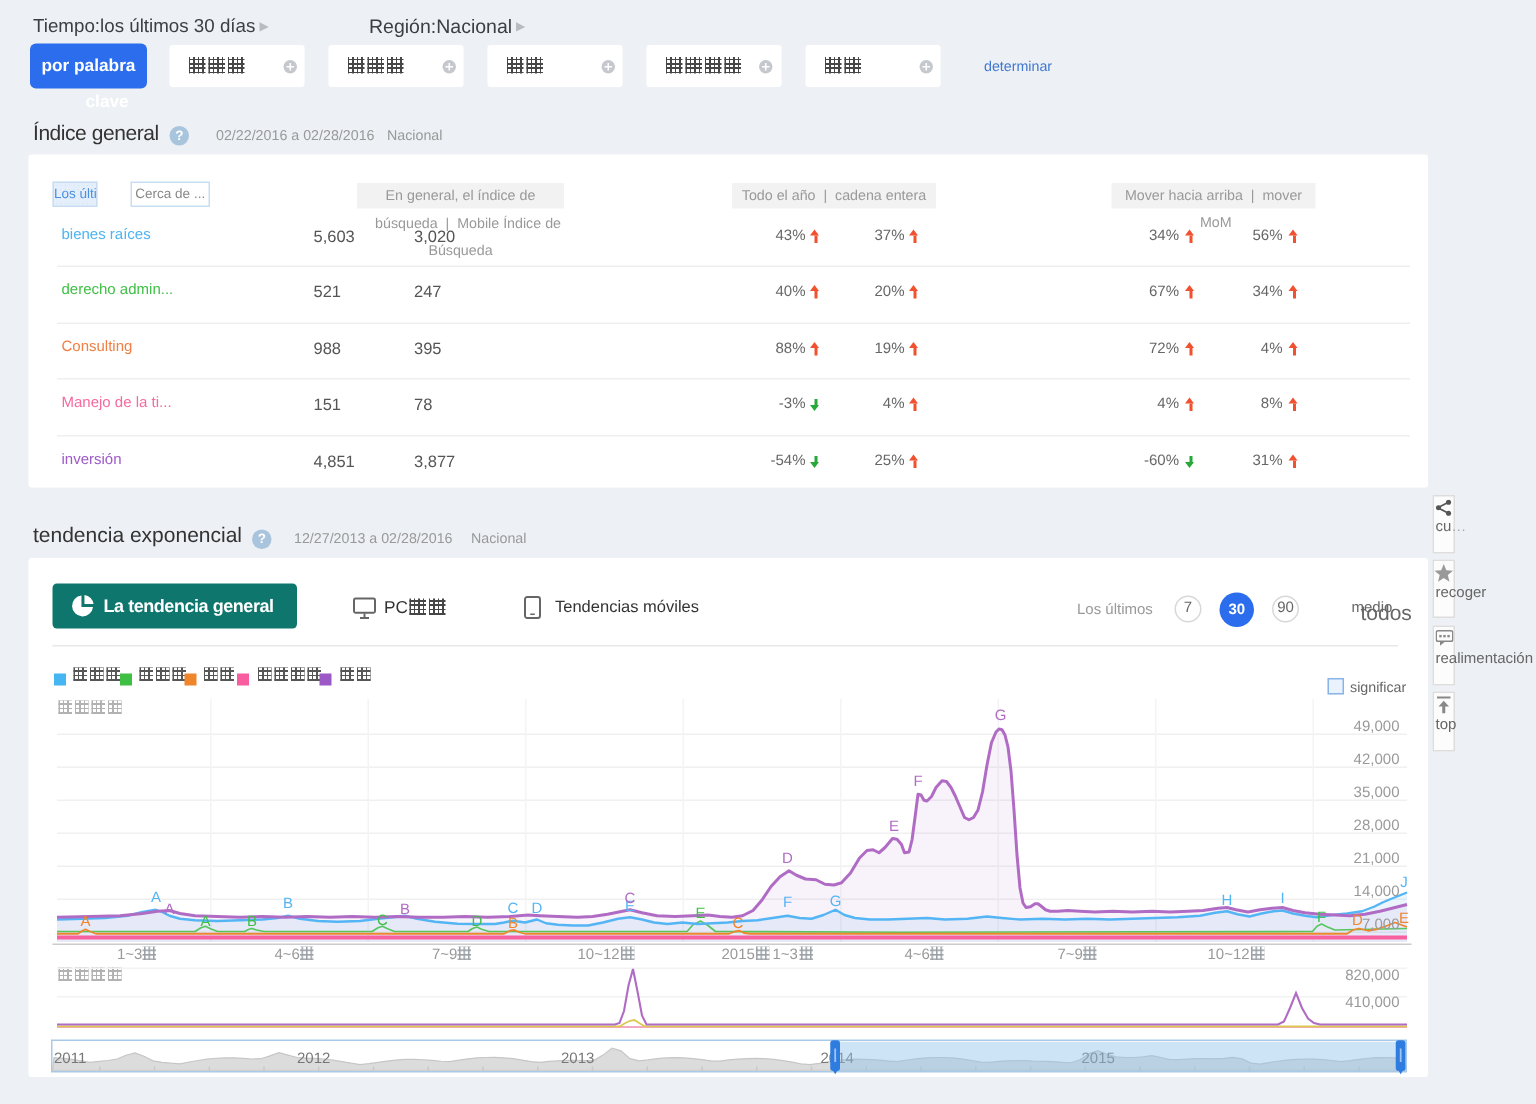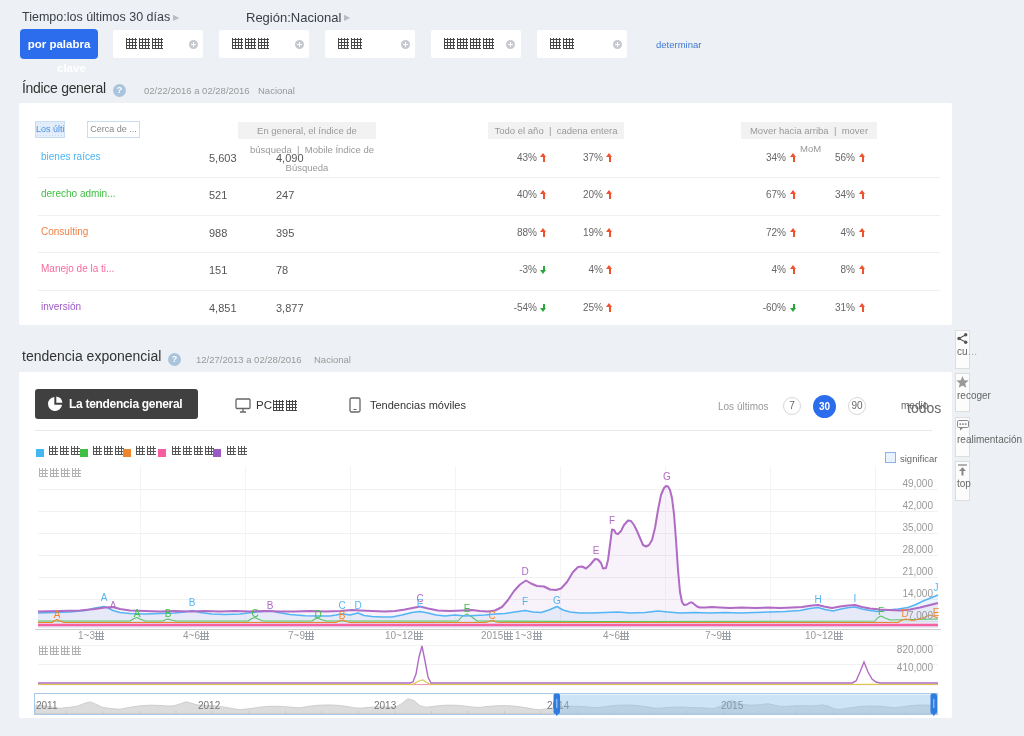--- a/index.html
+++ b/index.html
@@ -54,21 +54,21 @@
 <div class="abs" style="left:41px;top:151px;font-size:10px;color:#4db4f0">bienes raíces</div>
 <div class="abs" style="left:41px;top:188px;font-size:10px;color:#3fbf44">derecho admin...</div>
 <div class="abs" style="left:41px;top:226px;font-size:10px;color:#f08044">Consulting</div>
 <div class="abs" style="left:41px;top:263px;font-size:10px;color:#f76a9e">Manejo de la ti...</div>
 <div class="abs" style="left:41px;top:301px;font-size:10px;color:#9e5ac8">inversión</div>
 <div class="sep" style="top:177px"></div>
 <div class="sep" style="top:215px"></div>
 <div class="sep" style="top:252px"></div>
 <div class="sep" style="top:290px"></div>
 <div class="num" style="left:209px;top:152px">5,603</div>
-<div class="num" style="left:276px;top:152px">4,090</div>
+<div class="num" style="left:276px;top:152px">3,020</div>
 <div class="num" style="left:209px;top:189px">521</div>
 <div class="num" style="left:276px;top:189px">247</div>
 <div class="num" style="left:209px;top:227px">988</div>
 <div class="num" style="left:276px;top:227px">395</div>
 <div class="num" style="left:209px;top:264px">151</div>
 <div class="num" style="left:276px;top:264px">78</div>
 <div class="num" style="left:209px;top:302px">4,851</div>
 <div class="num" style="left:276px;top:302px">3,877</div>
 <div class="pct" style="left:477px;top:152px">43%</div>
 <div class="arr up" style="left:540px;top:153px"></div>
@@ -108,21 +108,21 @@
 <div class="arr up" style="left:606px;top:303px"></div>
 <div class="pct" style="left:726px;top:302px">-60%</div>
 <div class="arr dn" style="left:790px;top:303px"></div>
 <div class="pct" style="left:795px;top:302px">31%</div>
 <div class="arr up" style="left:859px;top:303px"></div>
 <div class="abs" style="left:22px;top:348px;font-size:14px;color:#333;letter-spacing:0">tendencia exponencial</div>
 <div class="qi" style="left:168px;top:353px">?</div>
 <div class="g9" style="left:196px;top:354px">12/27/2013 a 02/28/2016</div>
 <div class="g9" style="left:314px;top:354px">Nacional</div>
 <div class="card" style="left:19px;top:372px;width:933px;height:346px"></div>
-<div class="abs" style="left:35px;top:389px;width:163px;height:30px;background:#404040;border-radius:3px;color:#fff;font-size:12px;font-weight:bold;letter-spacing:-0.3px;text-align:left;line-height:30px;padding-left:12px;white-space:nowrap"><svg width="16" height="16" viewBox="0 0 16 16" style="vertical-align:-3.5px;margin-right:6px">
+<div class="abs" style="left:35px;top:389px;width:163px;height:30px;background:#0f766e;border-radius:3px;color:#fff;font-size:12px;font-weight:bold;letter-spacing:-0.3px;text-align:left;line-height:30px;padding-left:12px;white-space:nowrap"><svg width="16" height="16" viewBox="0 0 16 16" style="vertical-align:-3.5px;margin-right:6px">
       <path d="M7.3 1 A7 7 0 1 0 15 8.7 L7.3 8.7 Z" fill="#fff"></path>
       <path d="M9.3 0.6 A7 7 0 0 1 15.4 6.7 L9.3 6.7 Z" fill="#fff"></path>
     </svg>La tendencia general</div>
 <svg class="abs" style="left:235px;top:398px" width="16" height="15" viewBox="0 0 16 15">
     <rect x="1" y="1" width="14" height="9.5" rx="1" fill="none" stroke="#666" stroke-width="1.3"></rect>
     <path d="M5 14 h6 M8 11 v3" stroke="#666" stroke-width="1.3"></path>
   </svg>
 <div class="abs" style="left:256px;top:399px;font-size:11.5px;color:#333">PC<span class="zh" style="width:11px;height:11px;vertical-align:-1.5px"></span><span class="zh" style="width:11px;height:11px;vertical-align:-1.5px"></span></div>
 <svg class="abs" style="left:349px;top:397px" width="12" height="16" viewBox="0 0 12 16">
     <rect x="1" y="1" width="10" height="14" rx="1.5" fill="none" stroke="#666" stroke-width="1.3"></rect>

